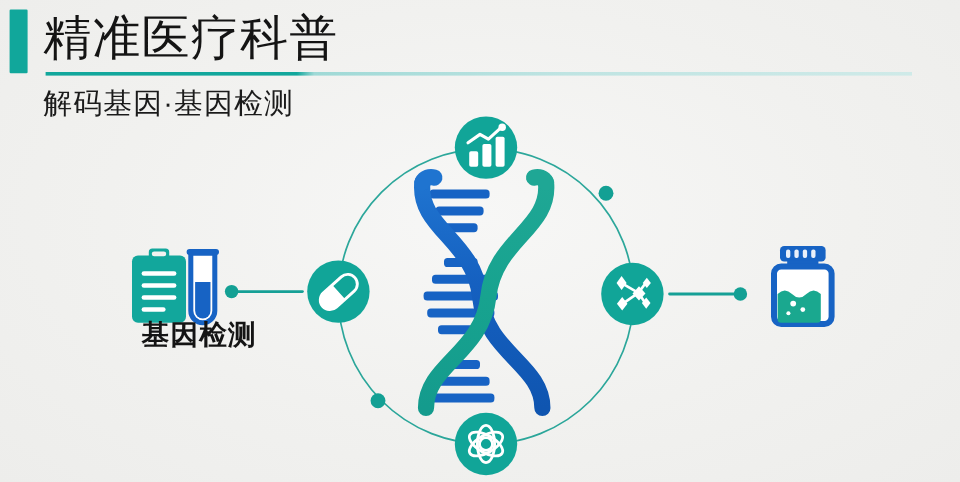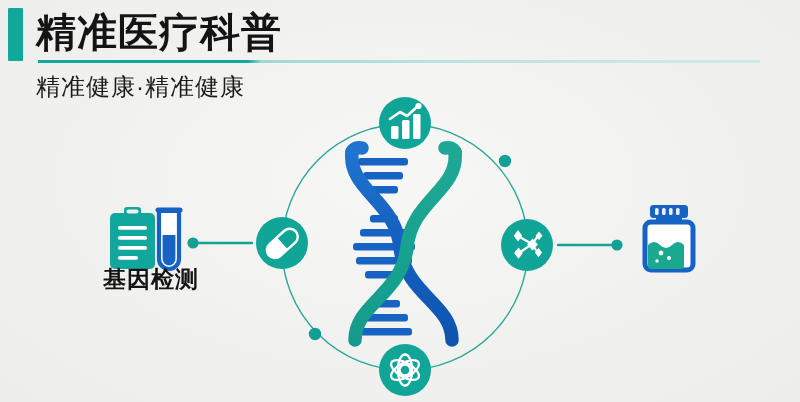--- a/index.html
+++ b/index.html
@@ -30,21 +30,21 @@
     height: 53px;
     background: #11a79b;
     border-radius: 1px;
   }
   .title {
     position: absolute;
     left: 36px;
     top: 7px;
     font-size: 40px;
     line-height: 50px;
-    font-weight: bold;
+    font-weight: normal;
     color: #141414;
     letter-spacing: 1px;
     white-space: nowrap;
     text-align: center;
   }
   .title-rule {
     position: absolute;
     left: 38px;
     top: 60px;
     width: 722px;
@@ -76,34 +76,34 @@
   }
 
   
   .side-label {
     position: absolute;
     font-size: 23px;
     font-weight: bold;
     color: #141414;
     letter-spacing: 1px;
     white-space: nowrap;
-    text-align: center;
+    text-align: right;
   }
   .side-label.left  { left: 88px;  top: 264px; width: 126px; }
   .side-label.right { left: 612px; top: 264px; width: 116px; }
 </style>
 </head>
 <body>
 
 <div id="poster">
 
   <div class="accent-block"></div>
   <div class="title">精准医疗科普</div>
   <div class="title-rule"></div>
-  <div class="subtitle">精准健康·精准健康</div>
+  <div class="subtitle">解码基因·基因检测</div>
 
   <div class="diagram">
     <svg width="800" height="402" viewBox="0 0 800 402" xmlns="http://www.w3.org/2000/svg">
       <defs>
         <linearGradient id="gradBlue" x1="0" y1="0" x2="0" y2="1">
           <stop offset="0%" stop-color="#1f74d0"></stop>
           <stop offset="45%" stop-color="#1560c0"></stop>
           <stop offset="100%" stop-color="#0f55b0"></stop>
         </linearGradient>
         <linearGradient id="gradTeal" x1="0" y1="0" x2="0" y2="1">

